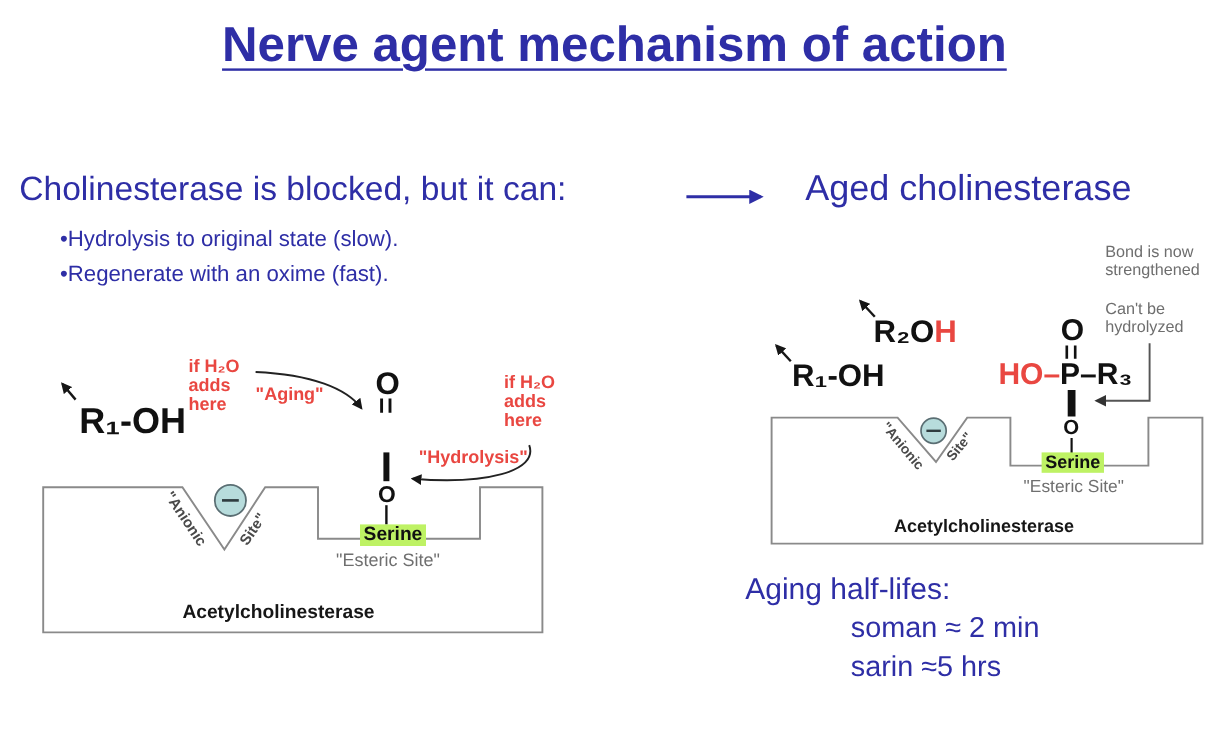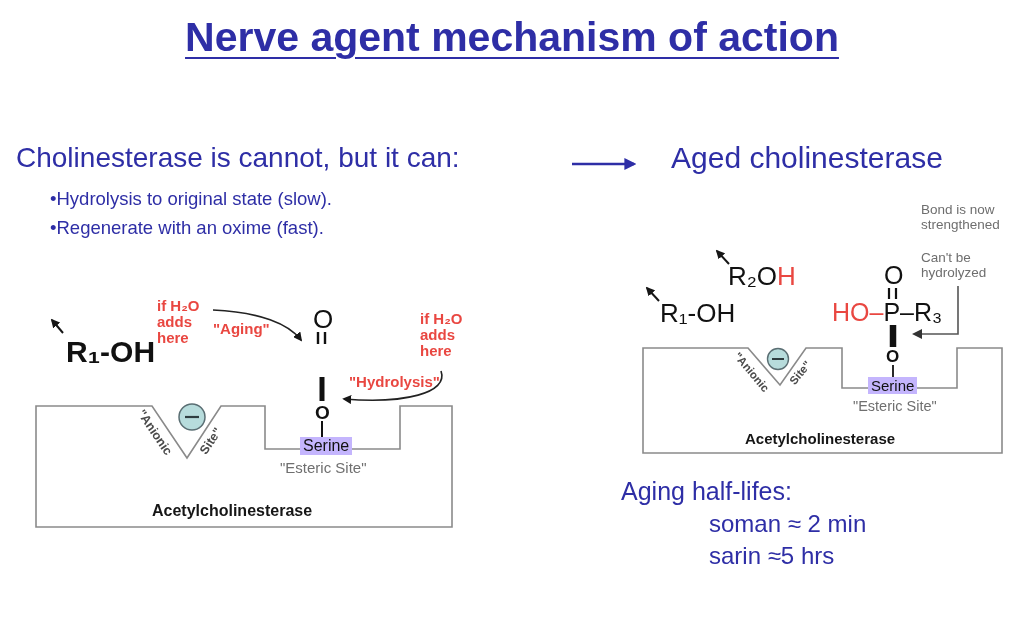--- a/index.html
+++ b/index.html
@@ -8,24 +8,24 @@
   .abs{position:absolute;white-space:pre;}
   .blue{color:var(--blue,#2e2ea6);}
   .red{color:var(--red,#e94741);}
   .ink{color:var(--ink,#111111);}
   .title{left:0;top:14px;width:100%;text-align:center;font-size:41px;font-weight:600;
          text-decoration:underline;text-underline-offset:6px;text-decoration-thickness:2px;}
   .lhead{left:16px;top:142px;font-size:28px;font-weight:500;}
   .rhead{left:671px;top:141px;font-size:30px;font-weight:500;}
   .bullet{left:50px;font-size:18.5px;font-weight:500;}
   .chem-big{font-size:30px;font-weight:bold;letter-spacing:0;}
-  .chem-md{font-size:26px;font-weight:normal;}
+  .chem-md{font-size:26px;font-weight:bold;}
   .redsm{font-size:15px;line-height:16px;font-weight:bold;}
   .note{font-size:13.5px;line-height:15px;color:var(--darkgray,#6e6e6e);}
-  .serine{font-size:16px;font-weight:normal;background:#c4b5fd;padding:0 3px;color:#111;}
+  .serine{font-size:16px;font-weight:bold;background:#bef264;padding:0 3px;color:#111;}
   .esteric{font-size:15px;color:#6f6f6f;}
   .anionic{font-size:12.5px;font-weight:bold;color:#4a4a4a;transform-origin:0 0;}
   .enzyme-label{font-size:16px;font-weight:bold;color:#161616;}
   .hl-head{left:621px;top:477px;font-size:25px;font-weight:500;}
   .hl-item{left:709px;font-size:24px;font-weight:500;}
   .url{left:95px;top:589px;font-size:18px;font-weight:500;cursor:pointer;}
   svg{position:absolute;left:0;top:0;pointer-events:none;}
 </style>
 </head>
 <body>
@@ -62,21 +62,21 @@
     <path d="M643,348 H748 L780,385 L806,348 H842 V388 H957 V348 H1002 V453 H643 Z" fill="none" stroke="#8a8a8a" stroke-width="1.6"></path>
     <circle cx="778" cy="359" r="10.5" fill="#b7dcdc" stroke="#5a6e73" stroke-width="1.4"></circle>
     <path d="M772,359 H784" stroke="#2f3d40" stroke-width="2"></path>
     <path d="M889,288 V299 M896,288 V299" stroke="#111" stroke-width="2.2" fill="none"></path>
     <path d="M893,325 V347" stroke="#111" stroke-width="6.5"></path>
     <path d="M893,365 V379" stroke="#111" stroke-width="1.8"></path>
     <path d="M958,286 V334 H914" stroke="#555" stroke-width="1.6" fill="none" marker-end="url(#ag)"></path>
   </svg>
 
   <div class="abs title blue">Nerve agent mechanism of action</div>
-  <div class="abs lhead blue">Cholinesterase is cannot, but it can:</div>
+  <div class="abs lhead blue">Cholinesterase is blocked, but it can:</div>
   <div class="abs rhead blue">Aged cholinesterase</div>
 
   <div class="abs bullet blue" style="top:188px;">•Hydrolysis to original state (slow).</div>
   <div class="abs bullet blue" style="top:217px;">•Regenerate with an oxime (fast).</div>
 
   <div class="abs chem-big ink" style="left:66px;top:335px;">R₁-OH</div>
   <div class="abs redsm red" style="left:157px;top:298px;">if H₂O</div>
   <div class="abs redsm red" style="left:157px;top:314px;">adds</div>
   <div class="abs redsm red" style="left:157px;top:330px;">here</div>
   <div class="abs redsm red" style="left:213px;top:321px;">"Aging"</div>

